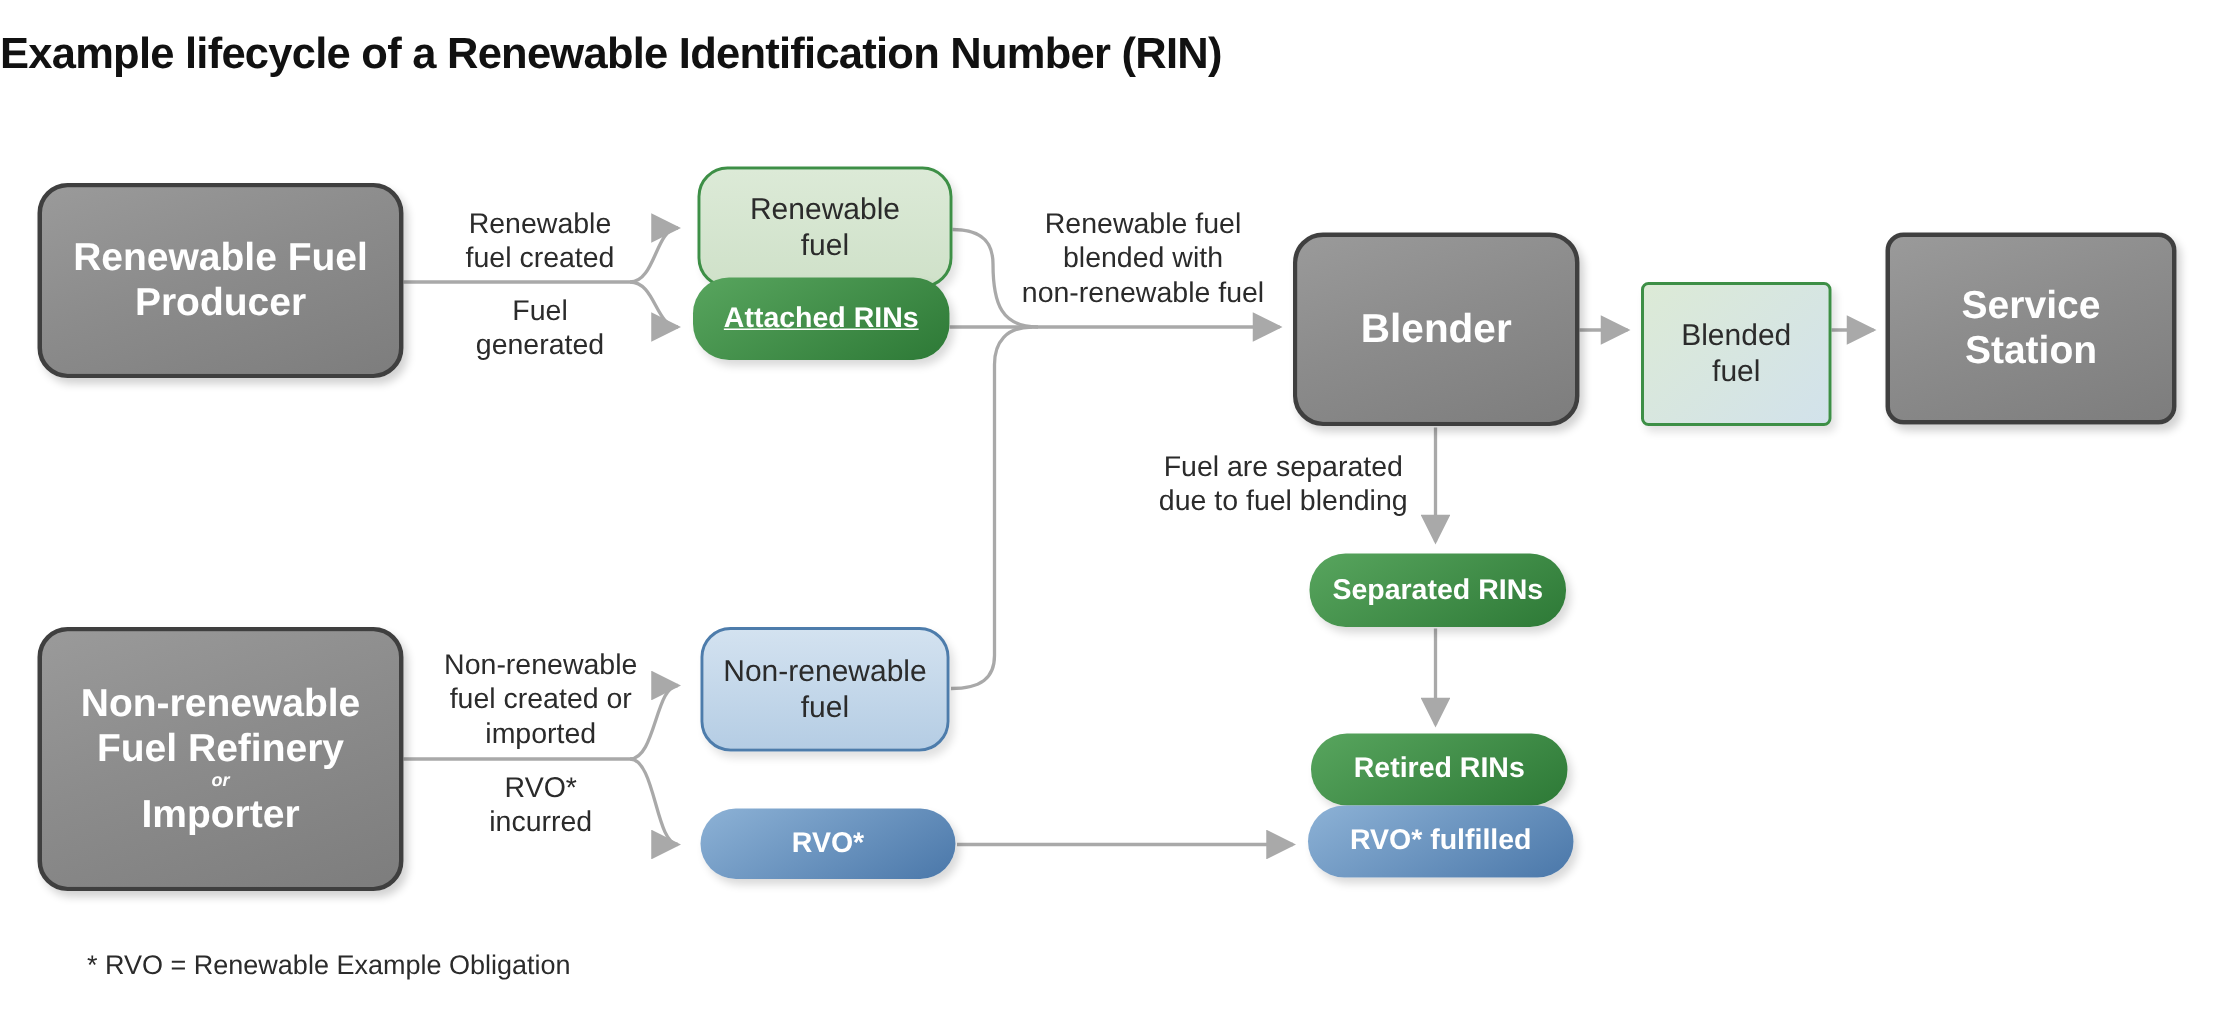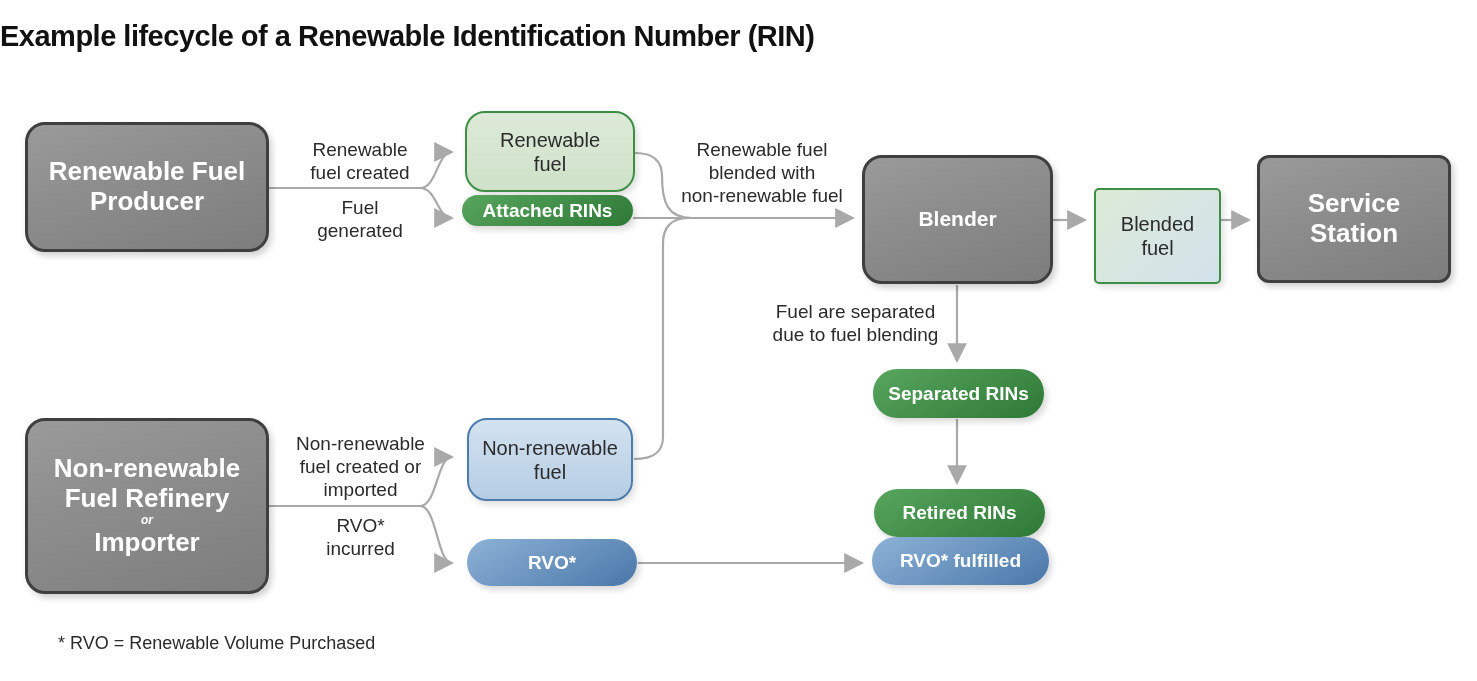--- a/index.html
+++ b/index.html
@@ -104,29 +104,29 @@
   <div class="node gray-box multiline" style="left:25px;top:122px;width:244px;height:130px;">Renewable Fuel
 Producer</div>
 
   <div class="node gray-box" style="left:25px;top:418px;width:244px;height:176px;">
     <div class="multiline">Non-renewable
 Fuel Refinery</div>
     <div class="or-line">or</div>
     <div>Importer</div>
   </div>
 
-  <div class="node gray-box" style="left:862px;top:155px;width:191px;height:129px;font-size:21px;">Blender</div>
+  <div class="node gray-box" style="left:862px;top:155px;width:191px;height:129px;font-size:27px;">Blender</div>
 
   <div class="node gray-box multiline" style="left:1257px;top:155px;width:194px;height:128px;border-radius:12px;">Service
 Station</div>
 
   <div class="node green-light-box multiline" style="left:465px;top:111px;width:170px;height:81px;">Renewable
 fuel</div>
 
-  <div class="node green-pill" style="left:462px;top:195px;width:171px;height:31px;">Attached RINs</div>
+  <div class="node green-pill" style="left:462px;top:185px;width:171px;height:55px;text-decoration:underline;">Attached RINs</div>
 
   <div class="node blue-light-box multiline" style="left:467px;top:418px;width:166px;height:83px;">Non-renewable
 fuel</div>
 
   <div class="node blue-pill" style="left:467px;top:539px;width:170px;height:47px;">RVO*</div>
 
   <div class="node blend-box multiline" style="left:1094px;top:172px;width:127px;height:96px;">Blended
 fuel</div>
 
   <div class="node green-pill" style="left:873px;top:369px;width:171px;height:49px;">Separated RINs</div>
@@ -149,15 +149,15 @@
 due to fuel blending</div>
 
   <div class="edge-label" style="left:283px;top:433px;width:155px;">Non-renewable
 fuel created or
 imported</div>
 
   <div class="edge-label" style="left:283px;top:515px;width:155px;">RVO*
 incurred</div>
 
 
-  <div class="footnote">* RVO = Renewable Volume Purchased</div>
+  <div class="footnote">* RVO = Renewable Example Obligation</div>
 
 </div>
 
 </body></html>

